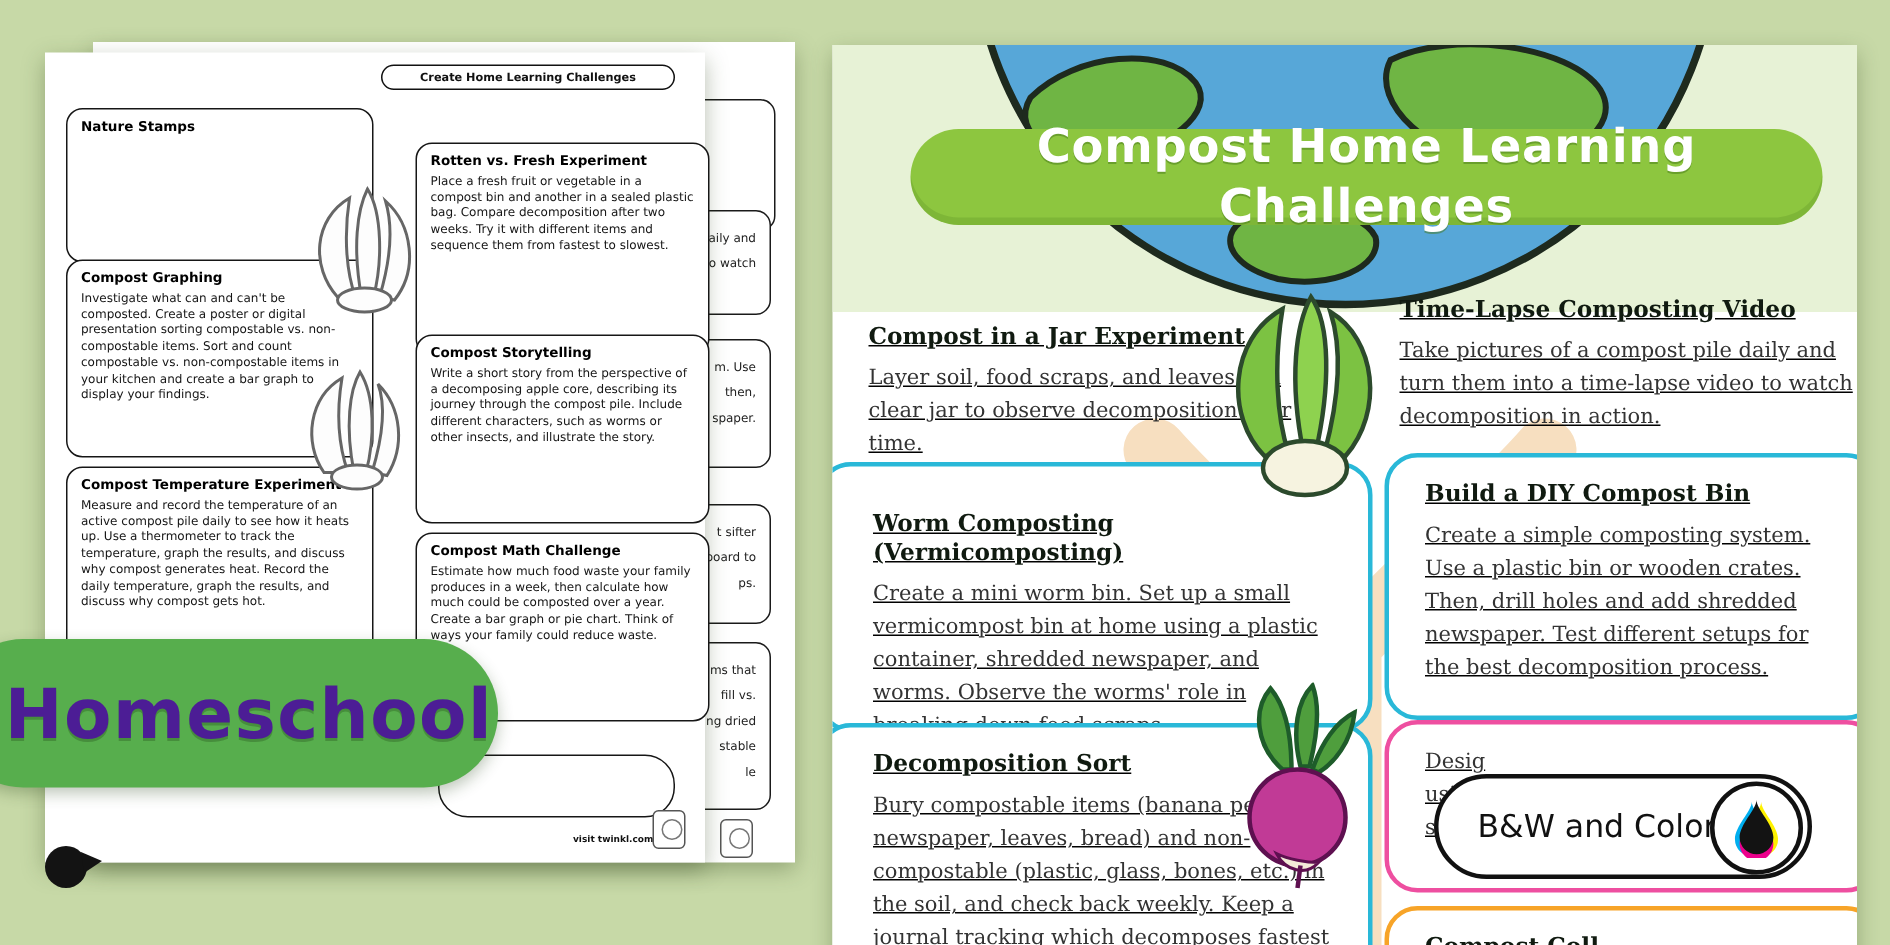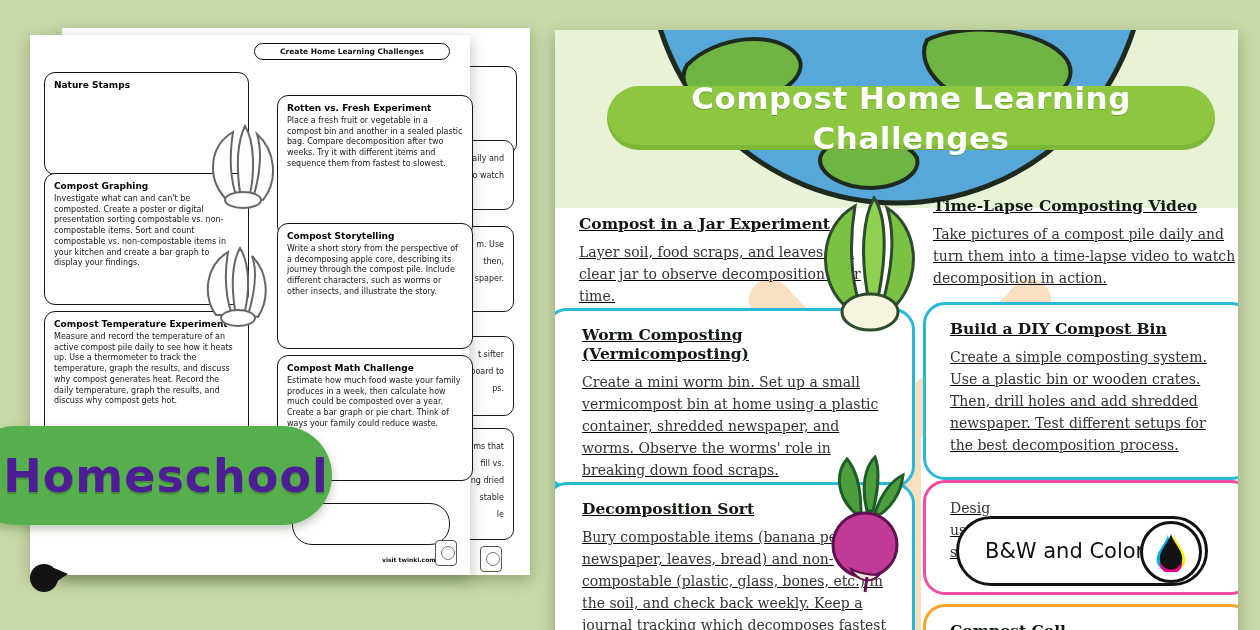--- a/index.html
+++ b/index.html
@@ -165,21 +165,21 @@
     <div class="card" style="left:24px; top:184px; width:290px;">
       <h3>Compost in a Jar Experiment</h3>
       <p>Layer soil, food scraps, and leaves in a clear jar to observe decomposition over time.</p>
     </div>
     <div class="card" style="left:378px; top:166px; width:305px;">
       <h3>Time-Lapse Composting Video</h3>
       <p>Take pictures of a compost pile daily and turn them into a time-lapse video to watch decomposition in action.</p>
     </div>
 
     <div class="card cardbox cut-left" style="left: -10px; top: 278px; width: 370px; height: 180px; border-color: rgb(41, 184, 216);">
-      <h3 style="margin-bottom:0;">Worm Composting</h3>
+      <h3 style="margin-bottom:0;margin-top:14px;">Worm Composting</h3>
       <h3>(Vermicomposting)</h3>
       <p>Create a mini worm bin. Set up a small vermicompost bin at home using a plastic container, shredded newspaper, and worms. Observe the worms' role in breaking down food scraps.</p>
     </div>
     <div class="card cardbox" style="left: 368px; top: 272px; width: 330px; height: 178px; border-color: rgb(41, 184, 216);">
       <h3>Build a DIY Compost Bin</h3>
       <p>Create a simple composting system. Use a plastic bin or wooden crates. Then, drill holes and add shredded newspaper. Test different setups for the best decomposition process.</p>
     </div>
 
     <div class="card cardbox cut-left" style="left: -10px; top: 452px; width: 370px; height: 200px; border-color: rgb(41, 184, 216);">
       <h3>Decomposition Sort</h3>

